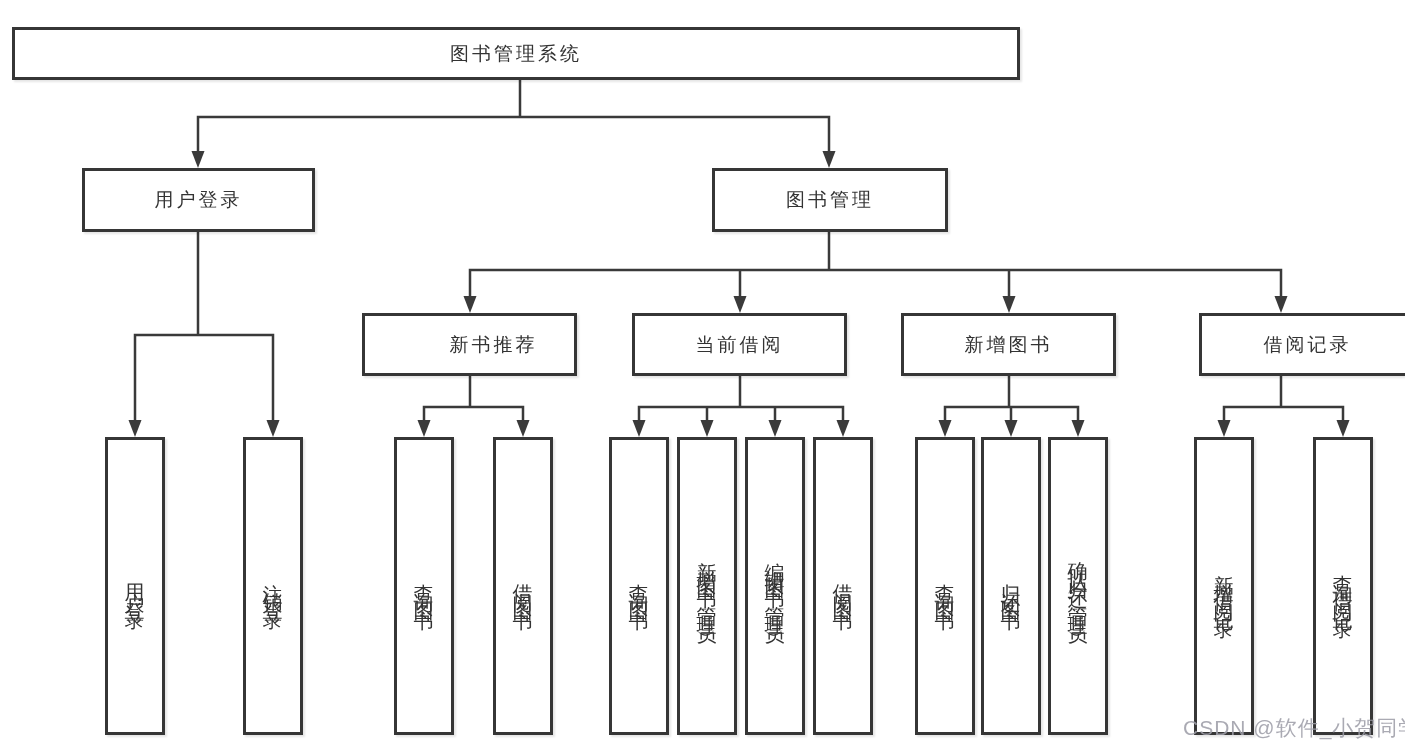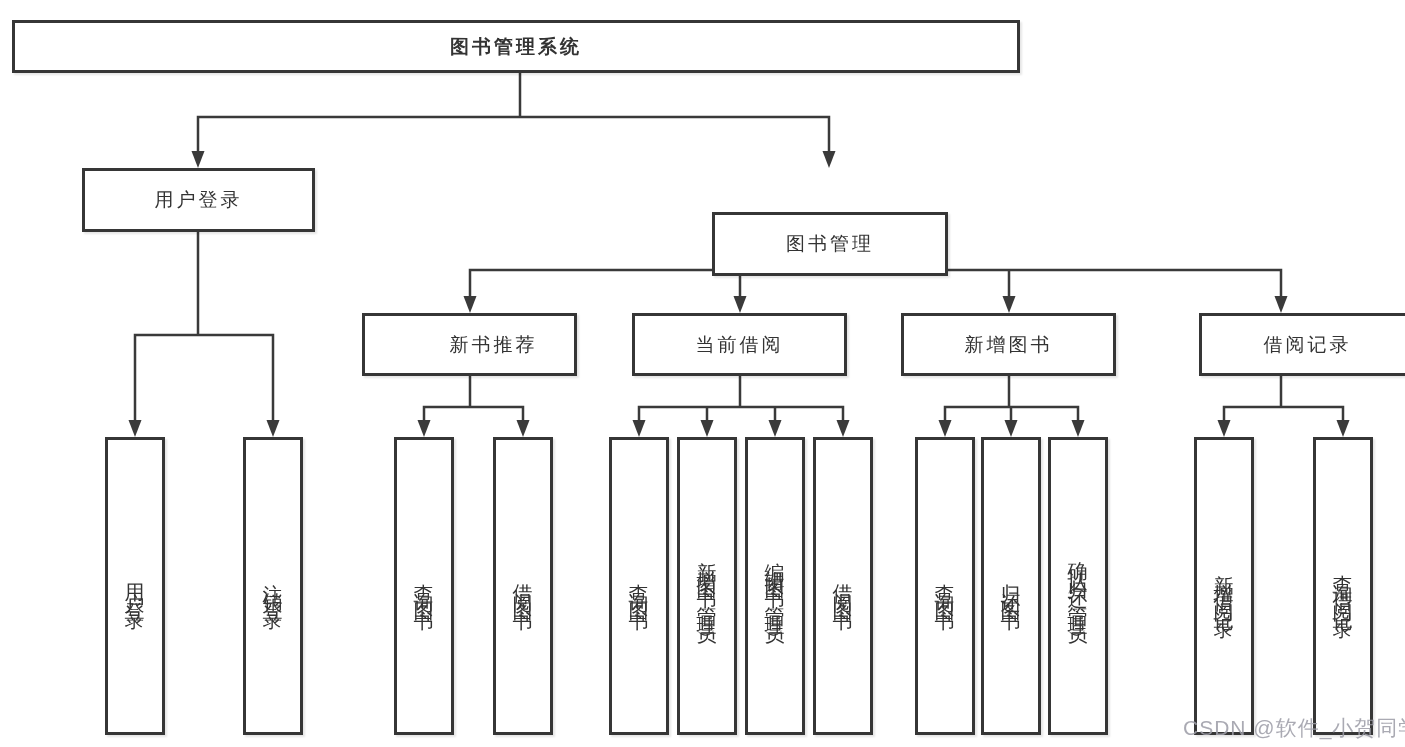--- a/index.html
+++ b/index.html
@@ -92,28 +92,28 @@
       <polygon points="768.5,420 781.5,420 775,437"></polygon>
       <polygon points="836.5,420 849.5,420 843,437"></polygon>
       <polygon points="938.5,420 951.5,420 945,437"></polygon>
       <polygon points="1004.5,420 1017.5,420 1011,437"></polygon>
       <polygon points="1071.5,420 1084.5,420 1078,437"></polygon>
       <polygon points="1217.5,420 1230.5,420 1224,437"></polygon>
       <polygon points="1336.5,420 1349.5,420 1343,437"></polygon>
     </g>
   </svg>
 
-  <div class="box" style="left:12px; top:20px; width:1008px; height:53px;font-weight:bold;">
+  <div class="box" style="left:12px; top:27px; width:1008px; height:53px;">
     <span class="hlabel">图书管理系统</span>
   </div>
 
   <div class="box" style="left:82px; top:168px; width:233px; height:64px;">
     <span class="hlabel">用户登录</span>
   </div>
-  <div class="box" style="left:712px; top:168px; width:236px; height:64px;margin-top:44px;">
+  <div class="box" style="left:712px; top:168px; width:236px; height:64px;">
     <span class="hlabel">图书管理</span>
   </div>
 
   <div class="box" style="left:362px; top:313px; width:215px; height:63px;padding-left:48px;">
     <span class="hlabel">新书推荐</span>
   </div>
   <div class="box" style="left:632px; top:313px; width:215px; height:63px;">
     <span class="hlabel">当前借阅</span>
   </div>
   <div class="box" style="left:901px; top:313px; width:215px; height:63px;">

